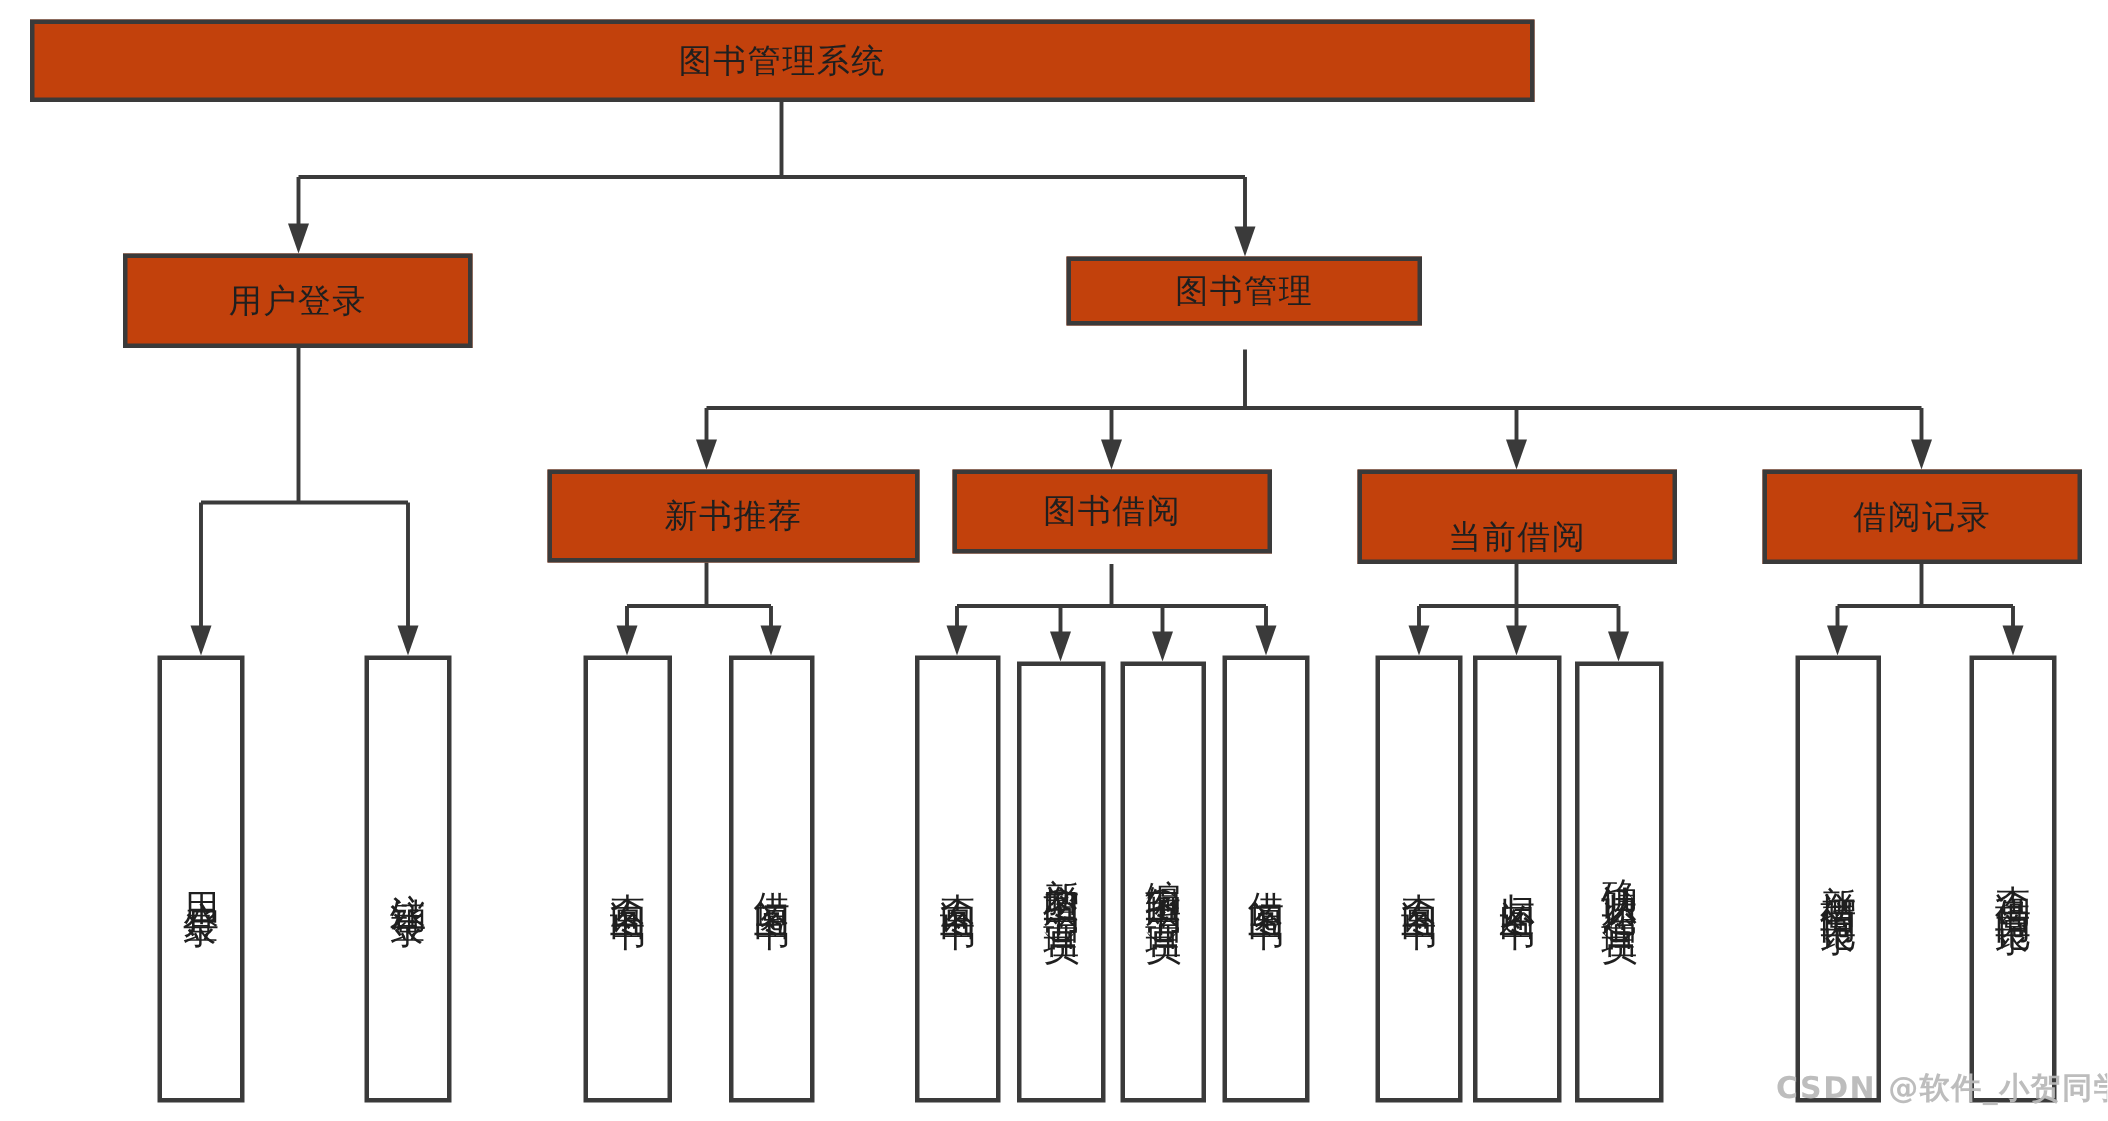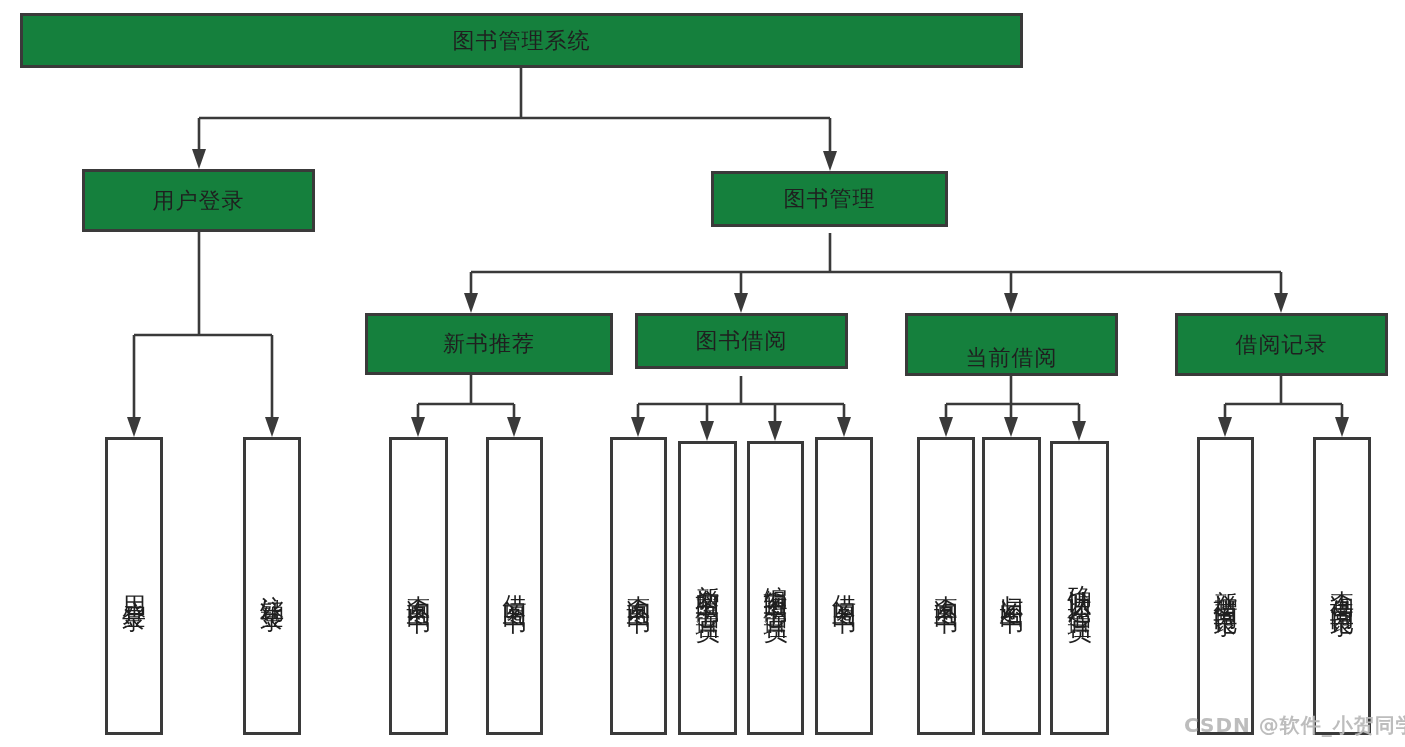--- a/index.html
+++ b/index.html
@@ -14,21 +14,21 @@
   #connectors {
     position: absolute;
     left: 0; top: 0;
     width: 1405px; height: 747px;
     z-index: 1;
   }
   .hnode {
     position: absolute;
     box-sizing: border-box;
     border: 3px solid #3a3a3a;
-    background: #15803d;
+    background: #c2410c;
     display: flex;
     align-items: center;
     justify-content: center;
     z-index: 2;
   }
   .hnode .hlabel {
     font-size: 22px;
     color: #1f1f1f;
     letter-spacing: 1px;
     white-space: nowrap;
@@ -102,21 +102,21 @@
     </g>
   </svg>
 
   <div class="hnode" style="left:20px; top:13px; width:1003px; height:55px;">
     <span class="hlabel">图书管理系统</span>
   </div>
 
   <div class="hnode" style="left:82px; top:169px; width:233px; height:63px;">
     <span class="hlabel">用户登录</span>
   </div>
-  <div class="hnode" style="left:711px; top:171px; width:237px; height:56px;">
+  <div class="hnode" style="left:711px; top:171px; width:237px; height:46px;">
     <span class="hlabel">图书管理</span>
   </div>
 
   <div class="hnode" style="left:365px; top:313px; width:248px; height:62px;">
     <span class="hlabel">新书推荐</span>
   </div>
   <div class="hnode" style="left:635px; top:313px; width:213px; height:56px;">
     <span class="hlabel">图书借阅</span>
   </div>
   <div class="hnode" style="left:905px; top:313px; width:213px; height:63px;align-items:flex-end;">

